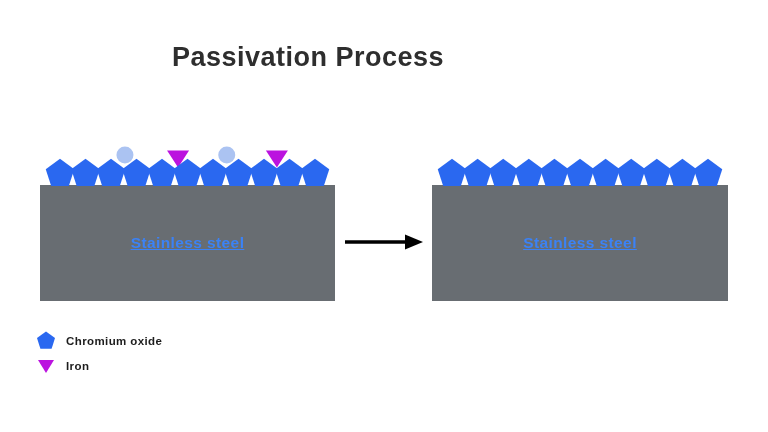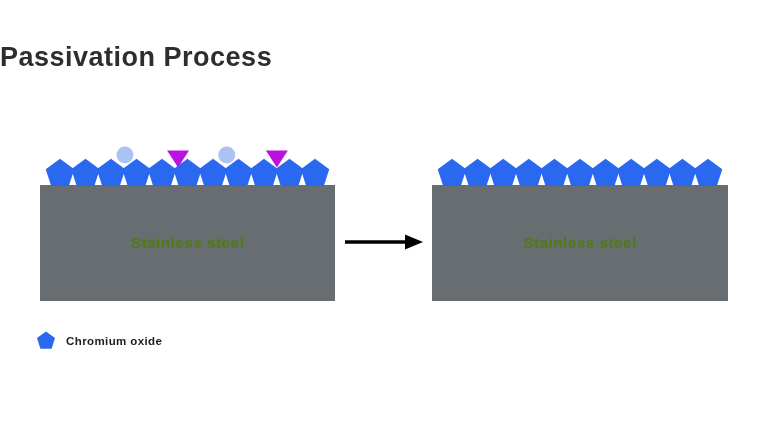--- a/index.html
+++ b/index.html
@@ -13,20 +13,21 @@
     width: 768px;
     height: 432px;
     background: #ffffff;
     overflow: hidden;
   }
   .title {
     position: absolute;
     top: 42px;
     left: 0;
     width: 616px;
+    text-align: center;
     font-size: 27px;
     font-weight: 700;
     letter-spacing: 0.5px;
     color: #2e2e2e;
   }
   .surface-svg {
     position: absolute;
     top: 140px;
   }
   .surface-svg.before { left: 40px; }
@@ -34,22 +35,23 @@
   .block-label {
     position: absolute;
     top: 185px;
     height: 116px;
     display: flex;
     align-items: center;
     justify-content: center;
     font-size: 15.5px;
     font-weight: 700;
     letter-spacing: 0.4px;
-    color: #4d7c0f;
+    color: #3b82f6;
     pointer-events: none;
+    text-decoration: underline;
   }
   .block-label.before { left: 40px;  width: 295px; }
   .block-label.after  { left: 432px; width: 296px; }
   .arrow-svg {
     position: absolute;
     left: 343px;
     top: 233px;
   }
   .legend {
     position: absolute;
@@ -124,15 +126,21 @@
     <polygon points="62,1.5 80,9 62,16.5" fill="#000000"></polygon>
   </svg>
 
   <div class="legend">
     <div class="legend-item">
       <svg width="20" height="20" viewBox="0 0 20 20">
         <polygon points="10,0.5 19.03,7.06 15.59,17.69 4.41,17.69 0.97,7.06" fill="#2a68f0"></polygon>
       </svg>
       <span class="legend-label">Chromium oxide</span>
     </div>
+    <div class="legend-item">
+      <svg width="20" height="20" viewBox="0 0 20 20">
+        <polygon points="2,4 18,4 10,17" fill="#bb13df"></polygon>
+      </svg>
+      <span class="legend-label">Iron</span>
+    </div>
   </div>
 
 </div>
 
 </body></html>

